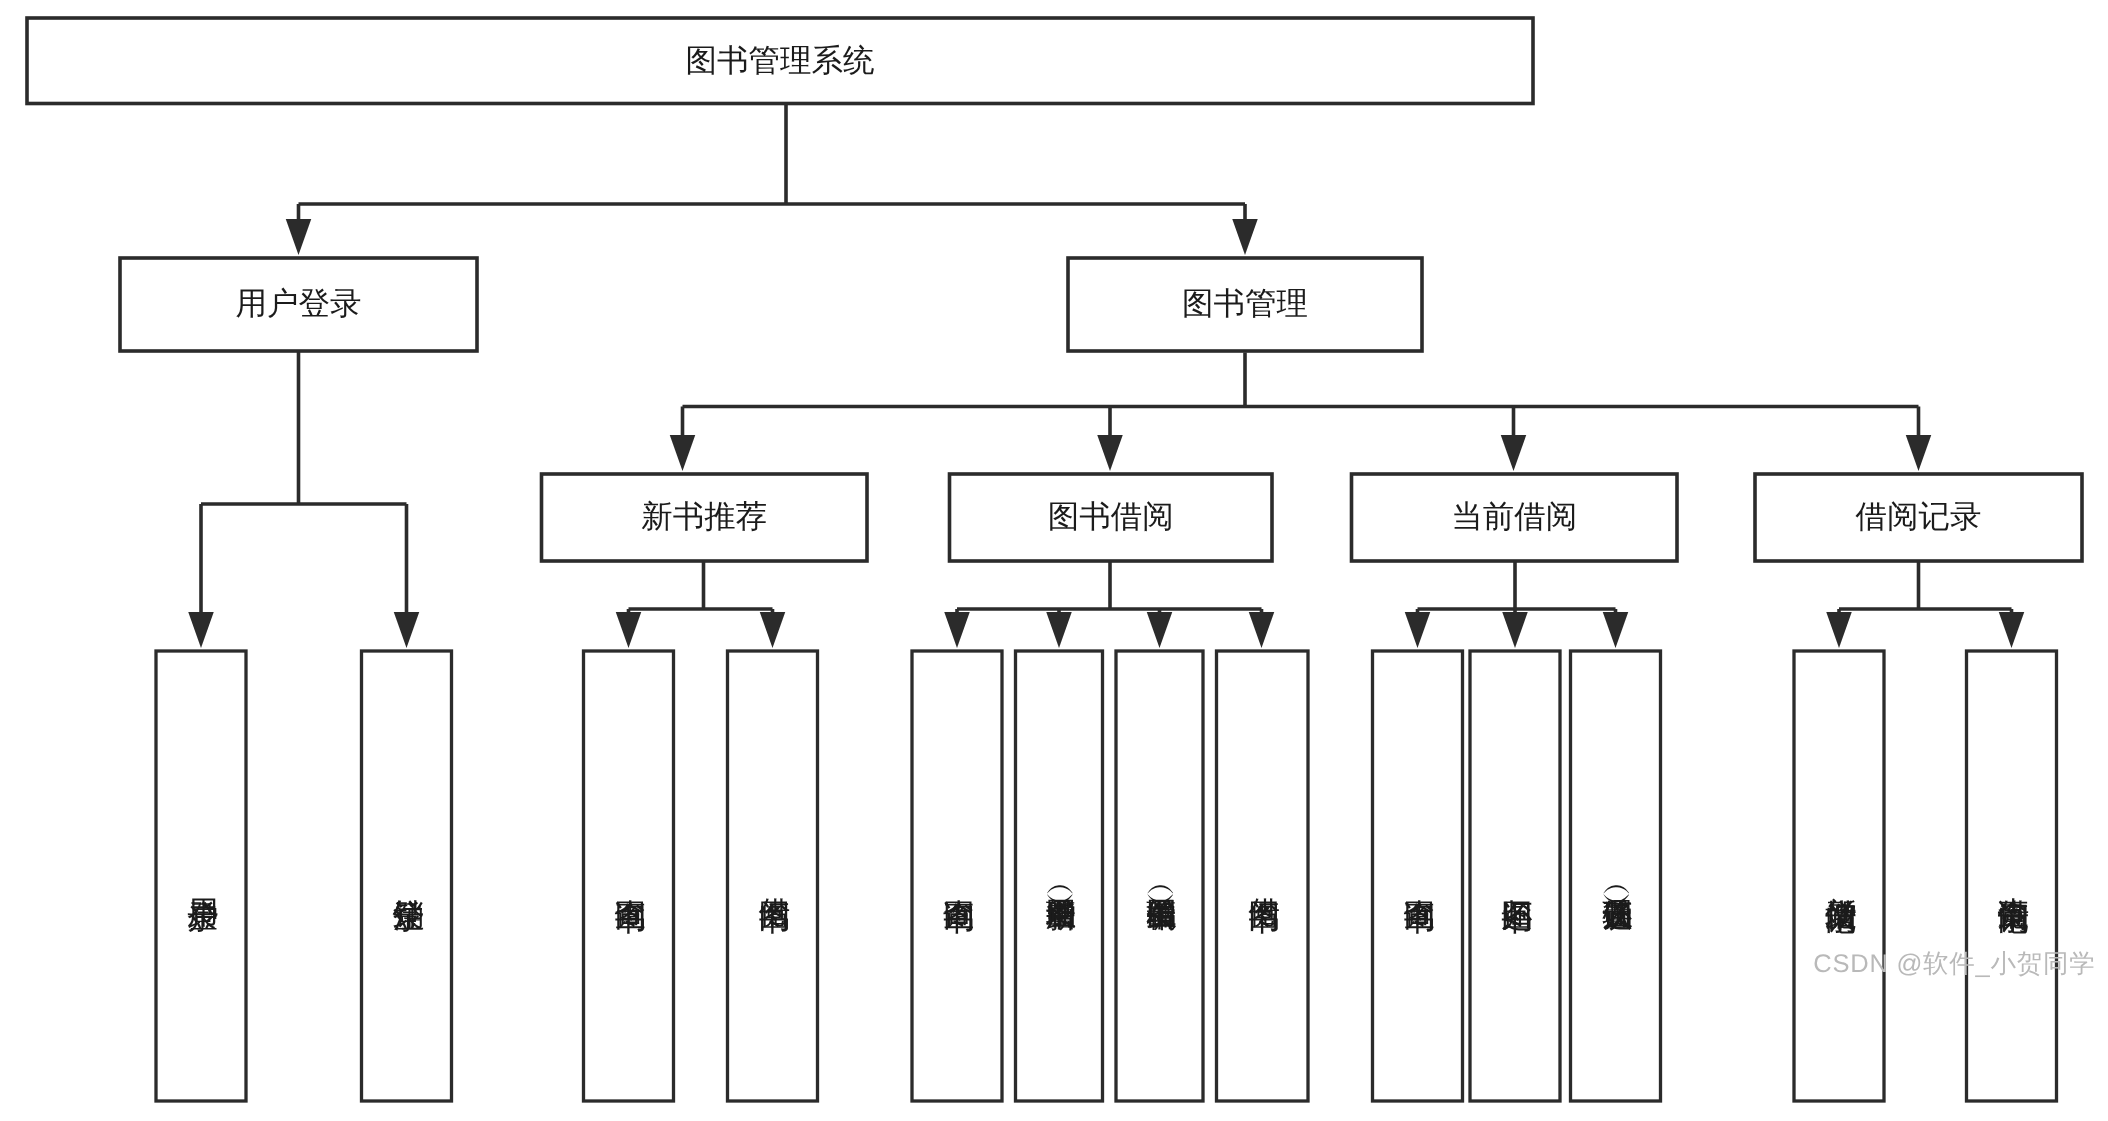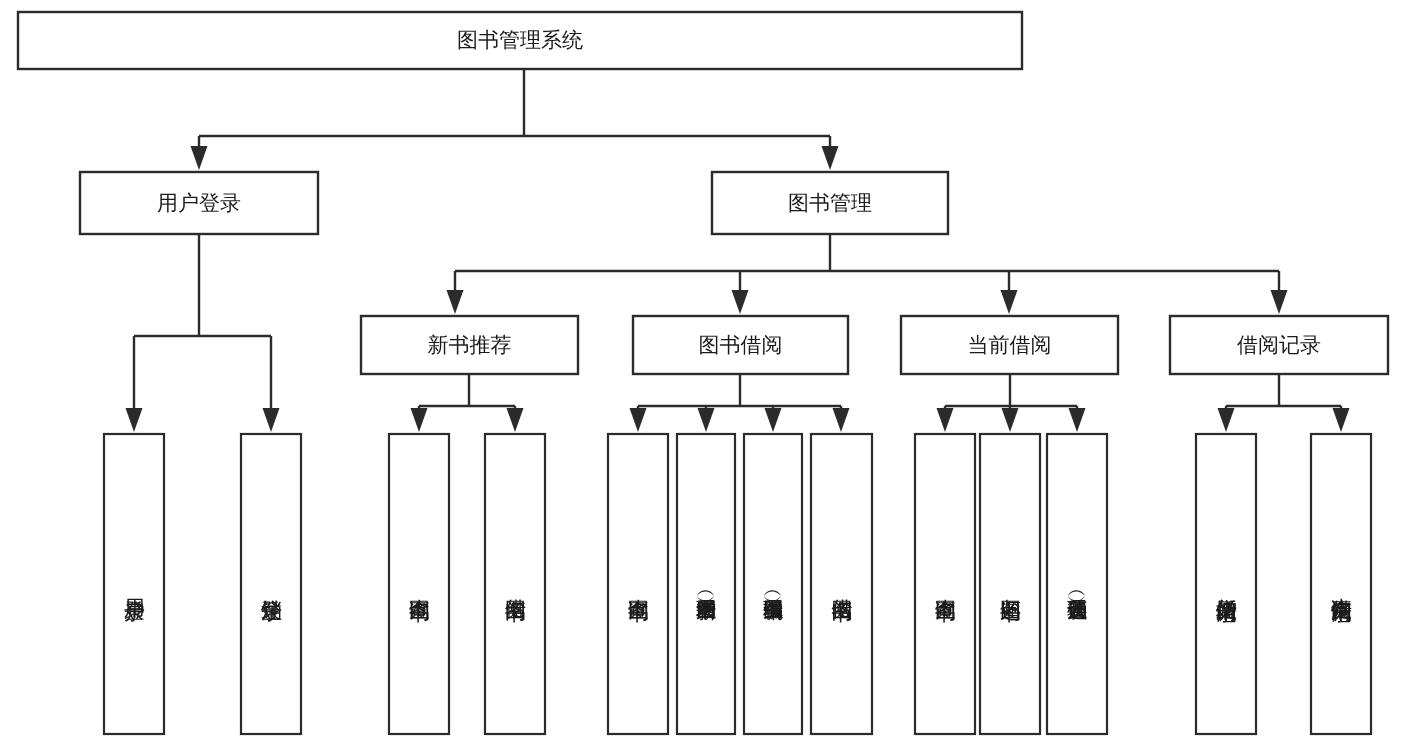--- a/index.html
+++ b/index.html
@@ -243,13 +243,14 @@
         <g>
           <rect x="1196" y="434" width="60" height="300" class="node-box leaf-box"></rect>
           <foreignObject x="1196" y="440" width="60" height="288" class="leaf-label-fo"><div xmlns="http://www.w3.org/1999/xhtml" class="leaf-label">新增借阅记录</div></foreignObject>
         </g>
         <g>
           <rect x="1311" y="434" width="60" height="300" class="node-box leaf-box"></rect>
           <foreignObject x="1311" y="440" width="60" height="288" class="leaf-label-fo"><div xmlns="http://www.w3.org/1999/xhtml" class="leaf-label">查询借阅记录</div></foreignObject>
         </g>
       </g>
   </svg>
+  <div class="watermark">CSDN @软件_小贺同学</div>
 </div>
 
 </body></html>

